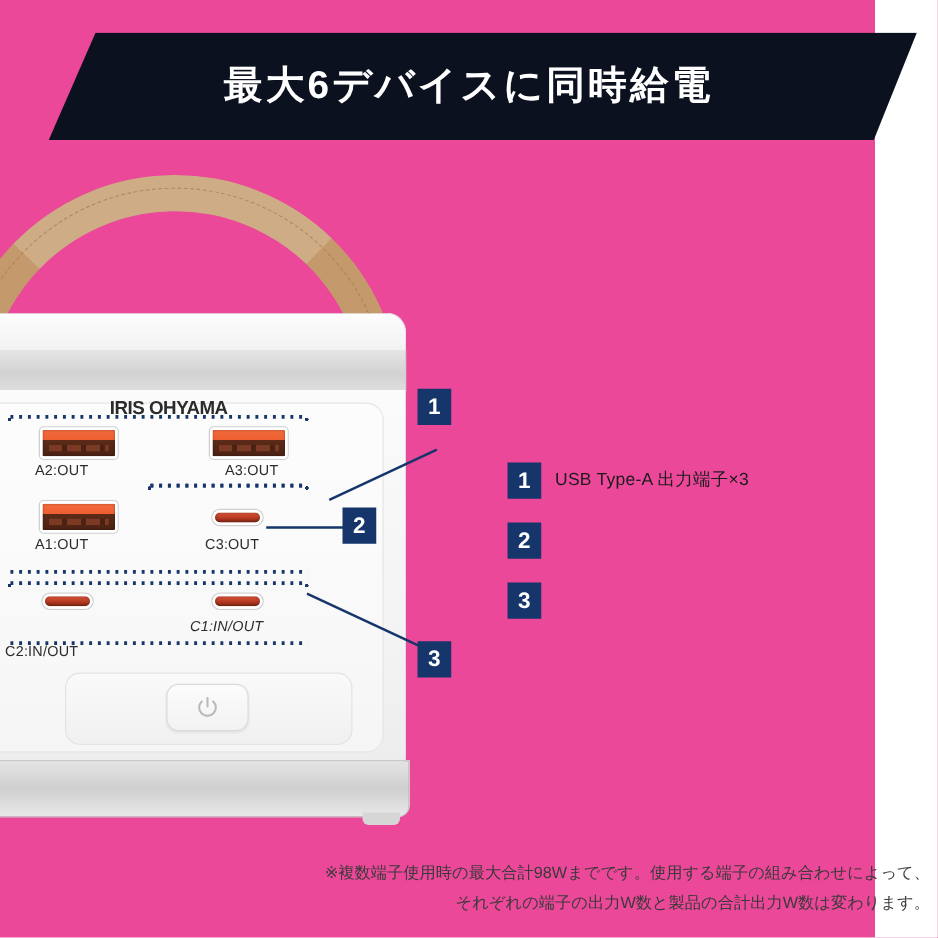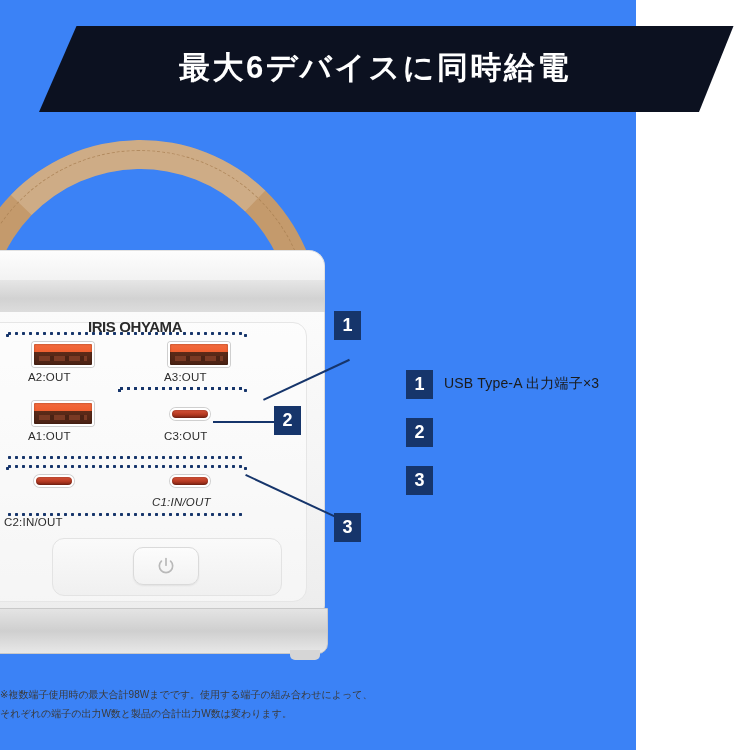--- a/index.html
+++ b/index.html
@@ -1,18 +1,18 @@
 <!DOCTYPE html>
 <html><head>
 <meta charset="utf-8">
 <style>
   * { margin:0; padding:0; box-sizing:border-box; }
   html,body { width:750px; height:750px; background:#ffffff;
     font-family:"Liberation Sans","DejaVu Sans",sans-serif; overflow:hidden; }
-  #stage { position:relative; width:636px; height:750px; background:#3b82f6; }
+  #stage { position:relative; width:700px; height:750px; background:#ec4899; }
 
   
   .banner-wrap { position:absolute; left:0; top:26px; width:750px; height:86px; }
   .banner-shape { position:absolute; inset:0; background:#0c1120;
     clip-path: polygon(5.2% 100%, 10.2% 0%, 97.8% 0%, 93.2% 100%); }
   .banner-text { position:absolute; inset:0; display:flex; align-items:center;
     justify-content:center; color:#ffffff; font-size:31px; font-weight:700;
     letter-spacing:2.5px; padding-bottom:2px; white-space:nowrap; }
 
   
@@ -106,22 +106,22 @@
   
   .legend { position:absolute; left:406px; top:360px; width:340px; }
   .legend-row { display:flex; align-items:center; height:48px; }
   .legend-badge { width:27px; height:29px; background:#16356b; color:#fff;
     font-size:18px; font-weight:700; display:flex; align-items:center;
     justify-content:center; flex:none; }
   .legend-text { margin-left:11px; font-size:14px; color:#1b1b1b;
     letter-spacing:.2px; white-space:nowrap; }
 
   
-  .footer { position:absolute; left:0; top:686px; width:744px; text-align:left;
-    font-size:10px; color:#3a3a3a; line-height:1.85; }
+  .footer { position:absolute; left:0; top:686px; width:744px; text-align:right;
+    font-size:13px; color:#3a3a3a; line-height:1.85; }
   .footer div { white-space:nowrap; }
 </style>
 </head>
 <body>
 
 <div id="stage">
 
   <div class="banner-wrap">
     <div class="banner-shape"></div>
     <div class="banner-text">最大6デバイスに同時給電</div>
@@ -142,21 +142,21 @@
     </div>
     <div class="body-base"></div>
     <div class="body-foot"></div>
 
     <div class="brand">IRIS OHYAMA</div>
 
     <div class="port-a" style="left:42px;  top:212px;"></div>
     <div class="port-label" style="left:38px; top:241px;">A2:OUT</div>
 
     <div class="port-a" style="left:178px; top:212px;"></div>
-    <div class="port-label" style="left:174px; top:241px;">A3:OUT</div>
+    <div class="port-label" style="left:190px; top:241px;">A3:OUT</div>
 
     <div class="port-a" style="left:42px;  top:271px;"></div>
     <div class="port-label" style="left:38px; top:300px;">A1:OUT</div>
 
     <div class="port-c" style="left:180px; top:278px;"></div>
     <div class="port-label" style="left:174px; top:300px;">C3:OUT</div>
 
     <div class="port-c" style="left:44px;  top:345px;"></div>
     <div class="port-label" style="left:14px; top:366px;margin-top:20px;">C2:IN/OUT</div>
 

